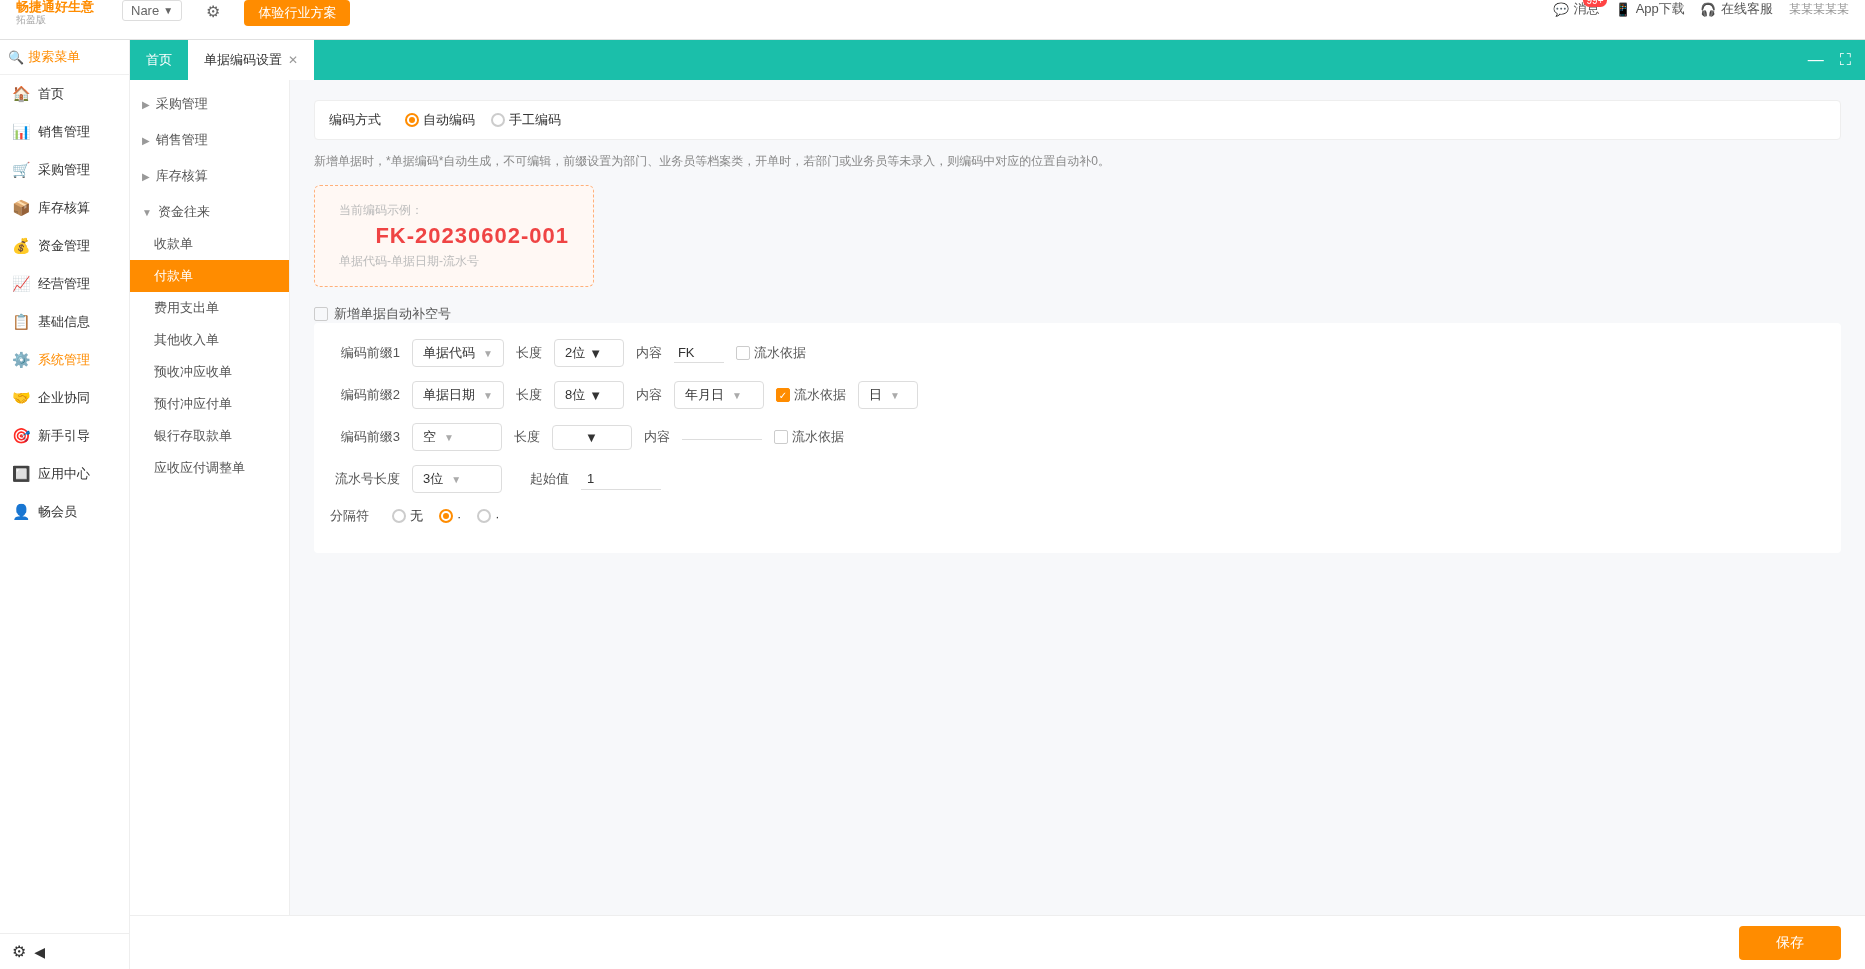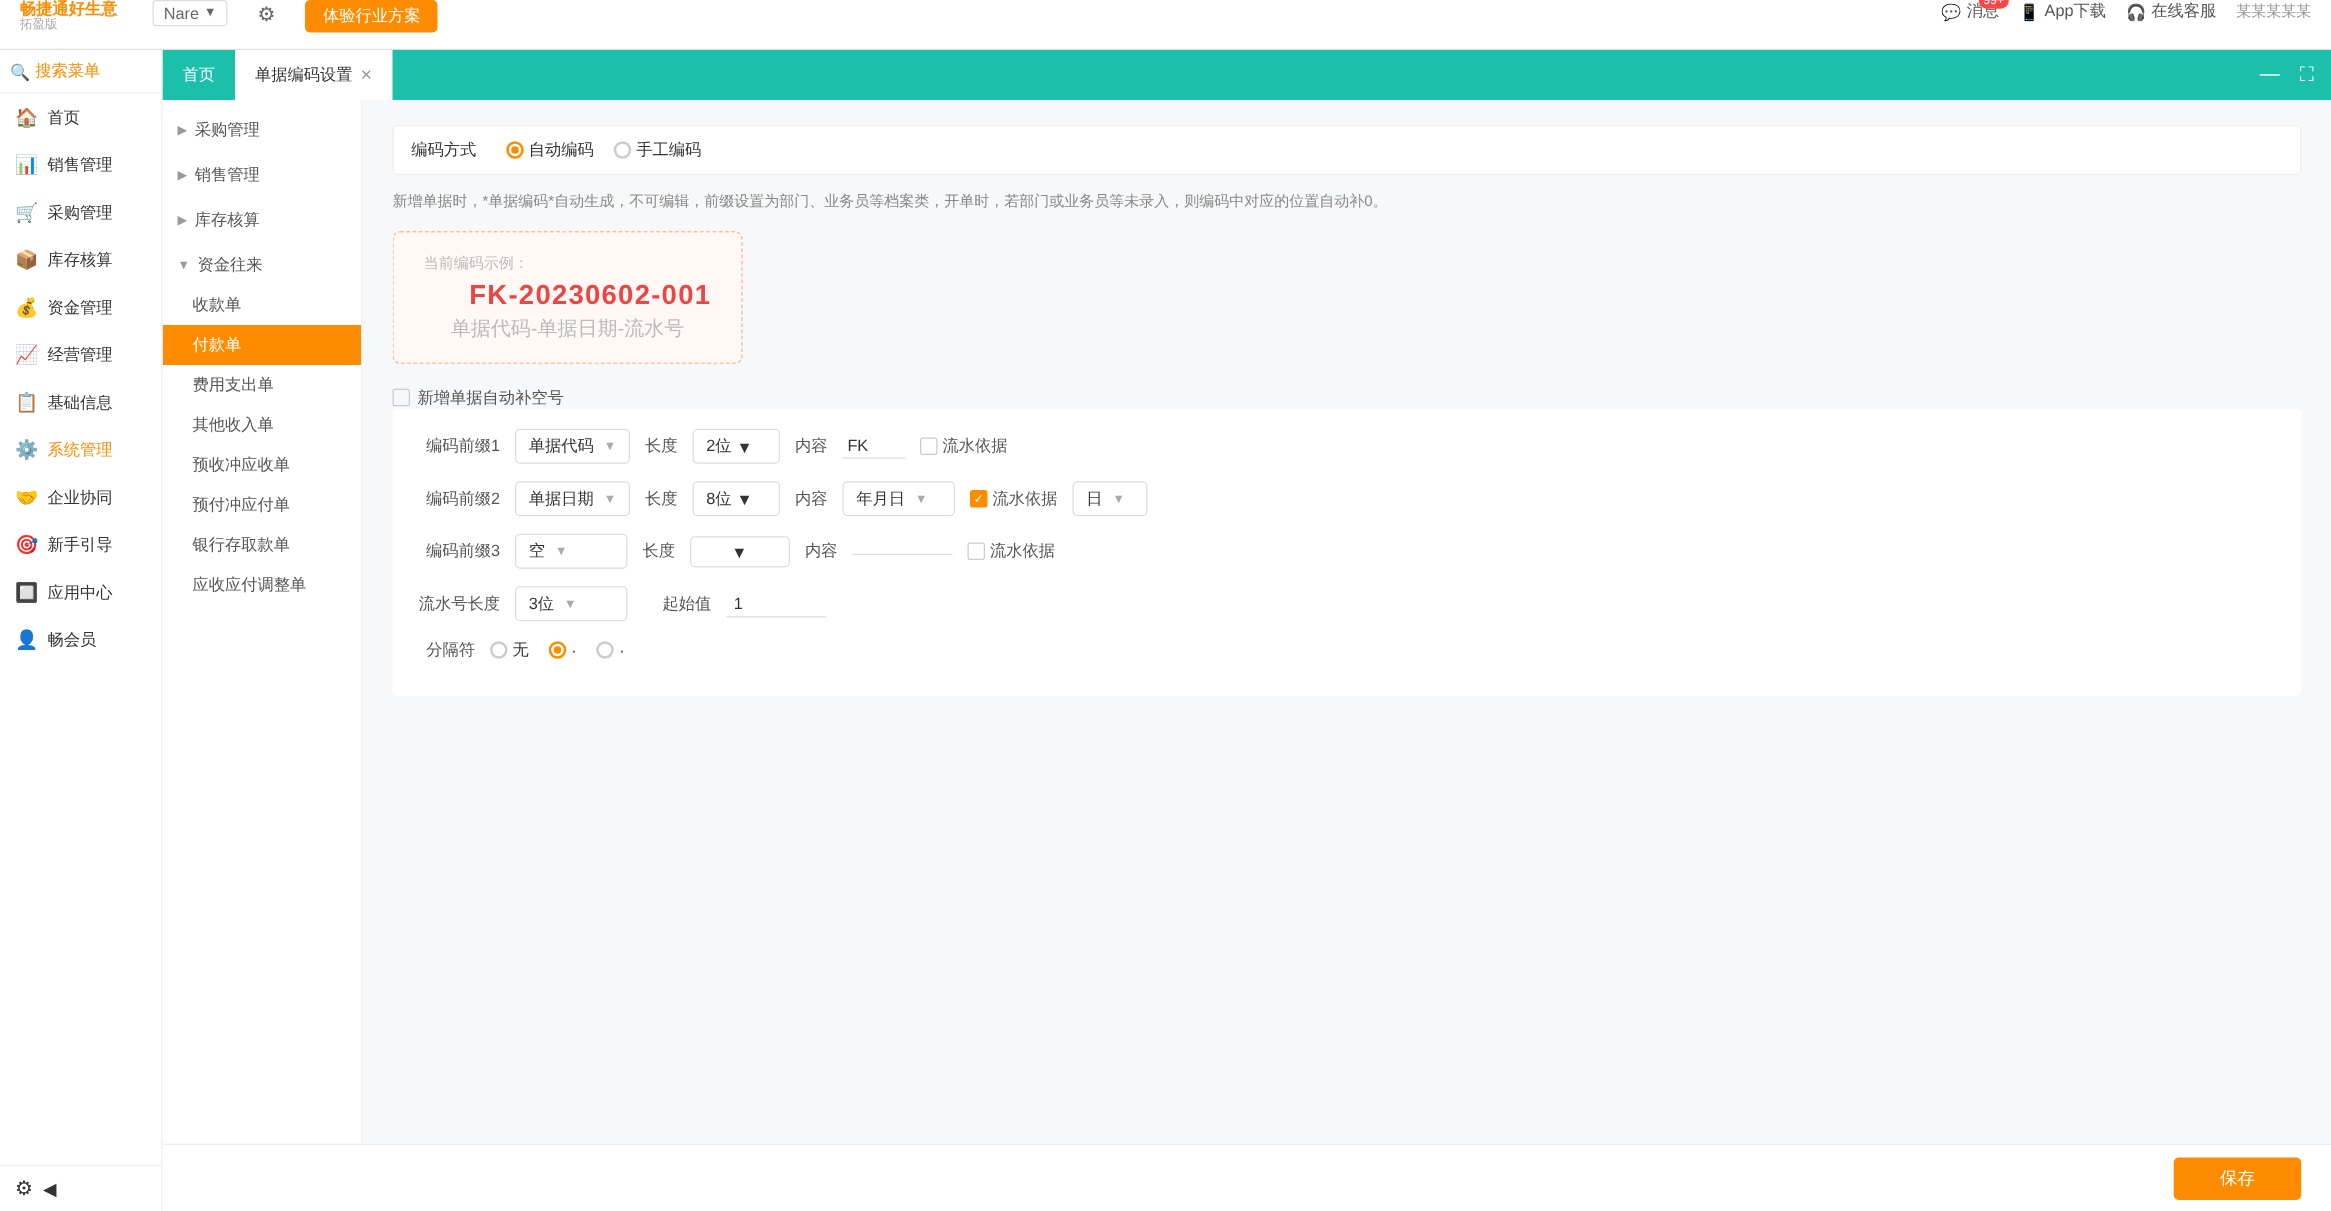--- a/index.html
+++ b/index.html
@@ -57,42 +57,42 @@
     .radio-dot { width: 14px; height: 14px; border-radius: 50%; border: 2px solid #ccc; display: inline-flex; align-items: center; justify-content: center; }
     .radio-dot.checked { border-color: #ff8c00; }
     .radio-dot.checked::after { content: ''; width: 6px; height: 6px; background: #ff8c00; border-radius: 50%; }
 
     
     .info-text { font-size: 12px; color: #888; margin-bottom: 14px; line-height: 1.6; }
 
     
     .preview-box { background: #fff8f4; border: 1.5px dashed #ffb07a; border-radius: 6px; padding: 16px 24px; display: inline-block; margin-bottom: 18px; min-width: 280px; }
     .preview-code { font-size: 22px; font-weight: bold; color: #ef4444; letter-spacing: 1px; text-align: right; }
-    .preview-desc { font-size: 16px; color: #bbb; margin-top: 4px; text-align: center; }
+    .preview-desc { font-size: 12px; color: #bbb; margin-top: 4px; text-align: left; }
 
     
     .checkbox-row { display: flex; align-items: center; gap: 6px; font-size: 13px; color: #555; }
     .checkbox-box { width: 14px; height: 14px; border: 1.5px solid #ccc; border-radius: 2px; display: inline-block; cursor: pointer; }
 
     
     .form-section { background: #fff; border-radius: 4px; padding: 16px; margin-bottom: 0; }
     .form-row { display: flex; align-items: center; gap: 12px; margin-bottom: 14px; flex-wrap: wrap; }
     .form-label { font-size: 13px; color: #555; width: 70px; text-align: right; flex-shrink: 0; }
     .form-select { display: flex; align-items: center; gap: 4px; border: 1px solid #ddd; border-radius: 4px; padding: 4px 10px; background: #fff; cursor: pointer; font-size: 13px; color: #333; min-width: 90px; }
     .form-select .arrow-down { font-size: 10px; color: #aaa; margin-left: 4px; }
     .form-input { border: none; border-bottom: 1px solid #ddd; padding: 3px 6px; font-size: 13px; color: #333; background: transparent; min-width: 60px; }
     .form-content-label { font-size: 13px; color: #555; }
     .form-content-value { font-size: 13px; color: #333; border-bottom: 1px solid #ddd; min-width: 50px; padding: 2px 4px; }
     .checkbox-inline { display: flex; align-items: center; gap: 4px; font-size: 13px; color: #555; }
     .checkbox-checked { width: 14px; height: 14px; background: #ff8c00; border: 1.5px solid #ff8c00; border-radius: 2px; display: inline-flex; align-items: center; justify-content: center; color: #fff; font-size: 10px; }
     .checkbox-unchecked { width: 14px; height: 14px; border: 1.5px solid #ccc; border-radius: 2px; display: inline-block; }
 
     
     .sep-row { display: flex; align-items: center; gap: 12px; margin-bottom: 12px; }
-    .sep-label { font-size: 13px; color: #555; width: 50px; text-align: right; }
+    .sep-label { font-size: 13px; color: #555; width: 50px; }
     .sep-options { display: flex; align-items: center; gap: 16px; }
 
     
     .bottom-bar { height: 54px; background: #fff; border-top: 1px solid #eee; display: flex; align-items: center; justify-content: flex-end; padding: 0 24px; flex-shrink: 0; }
     .save-btn { background: #ff8c00; color: #fff; border: none; padding: 8px 37px; border-radius: 4px; font-size: 14px; cursor: pointer; }
 
     
     .length-select { display: flex; align-items: center; border: 1px solid #ddd; border-radius: 4px; padding: 4px 10px; background: #fff; cursor: pointer; font-size: 13px; color: #333; min-width: 70px; gap: 4px; }
   </style>
 </head>

